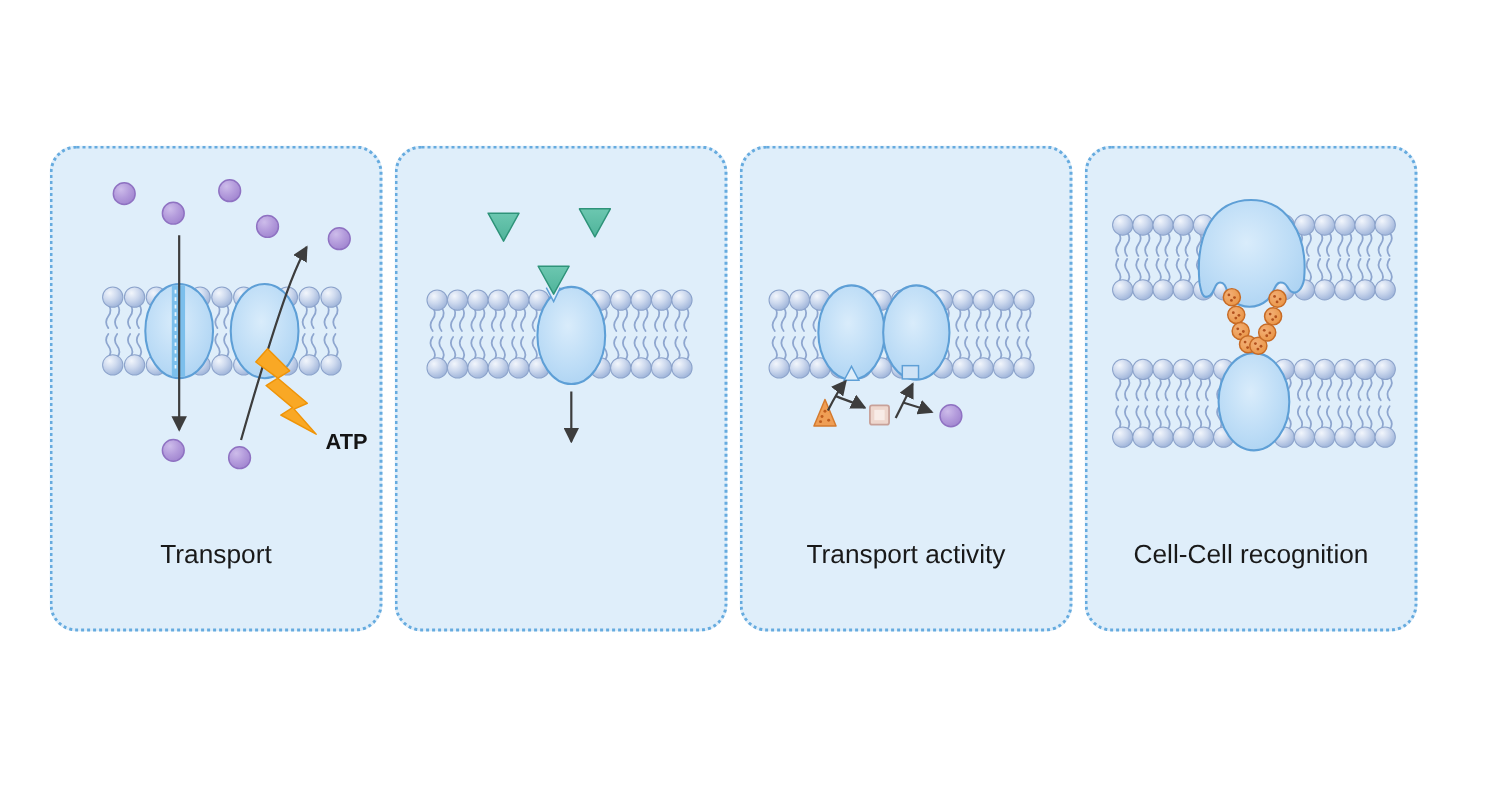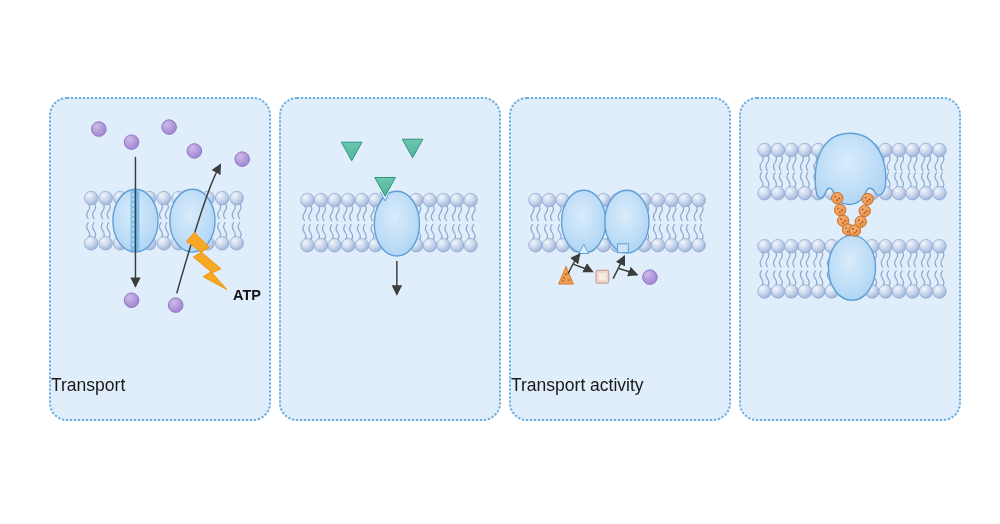--- a/index.html
+++ b/index.html
@@ -1,22 +1,22 @@
 <!DOCTYPE html>
 <html><head>
 <meta charset="utf-8">
 <style>
   html,body{margin:0;padding:0;background:#ffffff;}
   .canvas{position:relative;width:1000px;height:524px;background:#ffffff;overflow:hidden;
           font-family:"Liberation Sans", sans-serif;}
-  .panels{position:absolute;left:33px;top:97px;display:flex;gap:8px;margin-left:16px;}
+  .panels{position:absolute;left:33px;top:97px;display:flex;gap:8px;}
   .panel{position:relative;width:222px;height:324px;box-sizing:border-box;
          background:#dfeefa;border:2px dotted #66abdf;border-radius:18px;}
   .diagram{position:absolute;left:0;top:0;width:100%;height:100%;}
-  .panel-label{position:absolute;left:0;right:0;bottom:20px;text-align:left;
+  .panel-label{position:absolute;left:0;right:0;bottom:36px;text-align:center;
                font-size:17.5px;line-height:27px;color:#191919;}
   .panel-label span{display:block;}
   .atp-label{position:absolute;left:168px;top:188px;width:56px;text-align:center;
              font-size:14.5px;font-weight:600;color:#141414;}
   .defs-holder{position:absolute;width:0;height:0;}
 </style>
 </head>
 <body>
 
 <div class="canvas">
@@ -552,16 +552,19 @@
             <circle cx="126" cy="113" r="5.8" fill="url(#gBead)" stroke="#c76b26" stroke-width="1"></circle>
             <circle cx="124" cy="111.5" r="0.95" fill="#b3511d"></circle>
             <circle cx="127.8" cy="113.3" r="0.95" fill="#b3511d"></circle>
             <circle cx="125.7" cy="115.2" r="0.95" fill="#b3511d"></circle>
             <circle cx="129" cy="101" r="5.8" fill="url(#gBead)" stroke="#c76b26" stroke-width="1"></circle>
             <circle cx="127" cy="99.5" r="0.95" fill="#b3511d"></circle>
             <circle cx="130.8" cy="101.3" r="0.95" fill="#b3511d"></circle>
             <circle cx="128.7" cy="103.2" r="0.95" fill="#b3511d"></circle>
           </g>
         </svg>
+      <div class="panel-label">
+        <span>Cell-Cell recognition</span>
+      </div>
     </section>
 
   </div>
 </div>
 
 </body></html>

